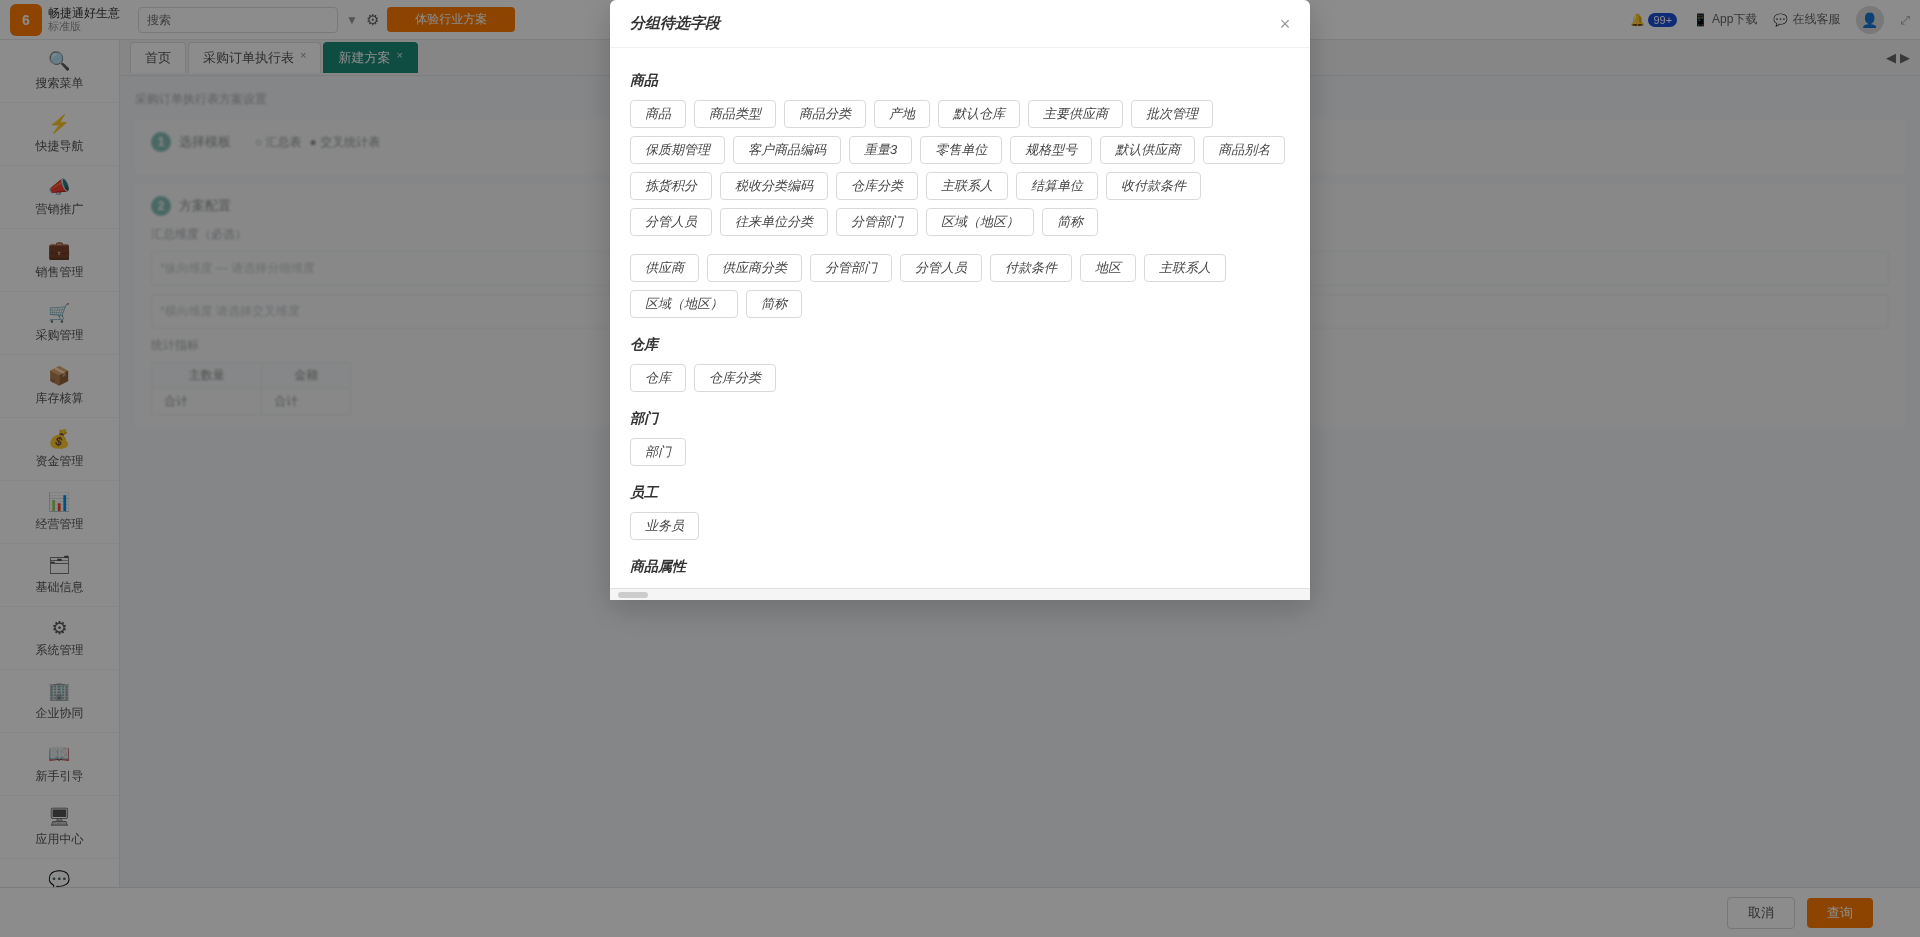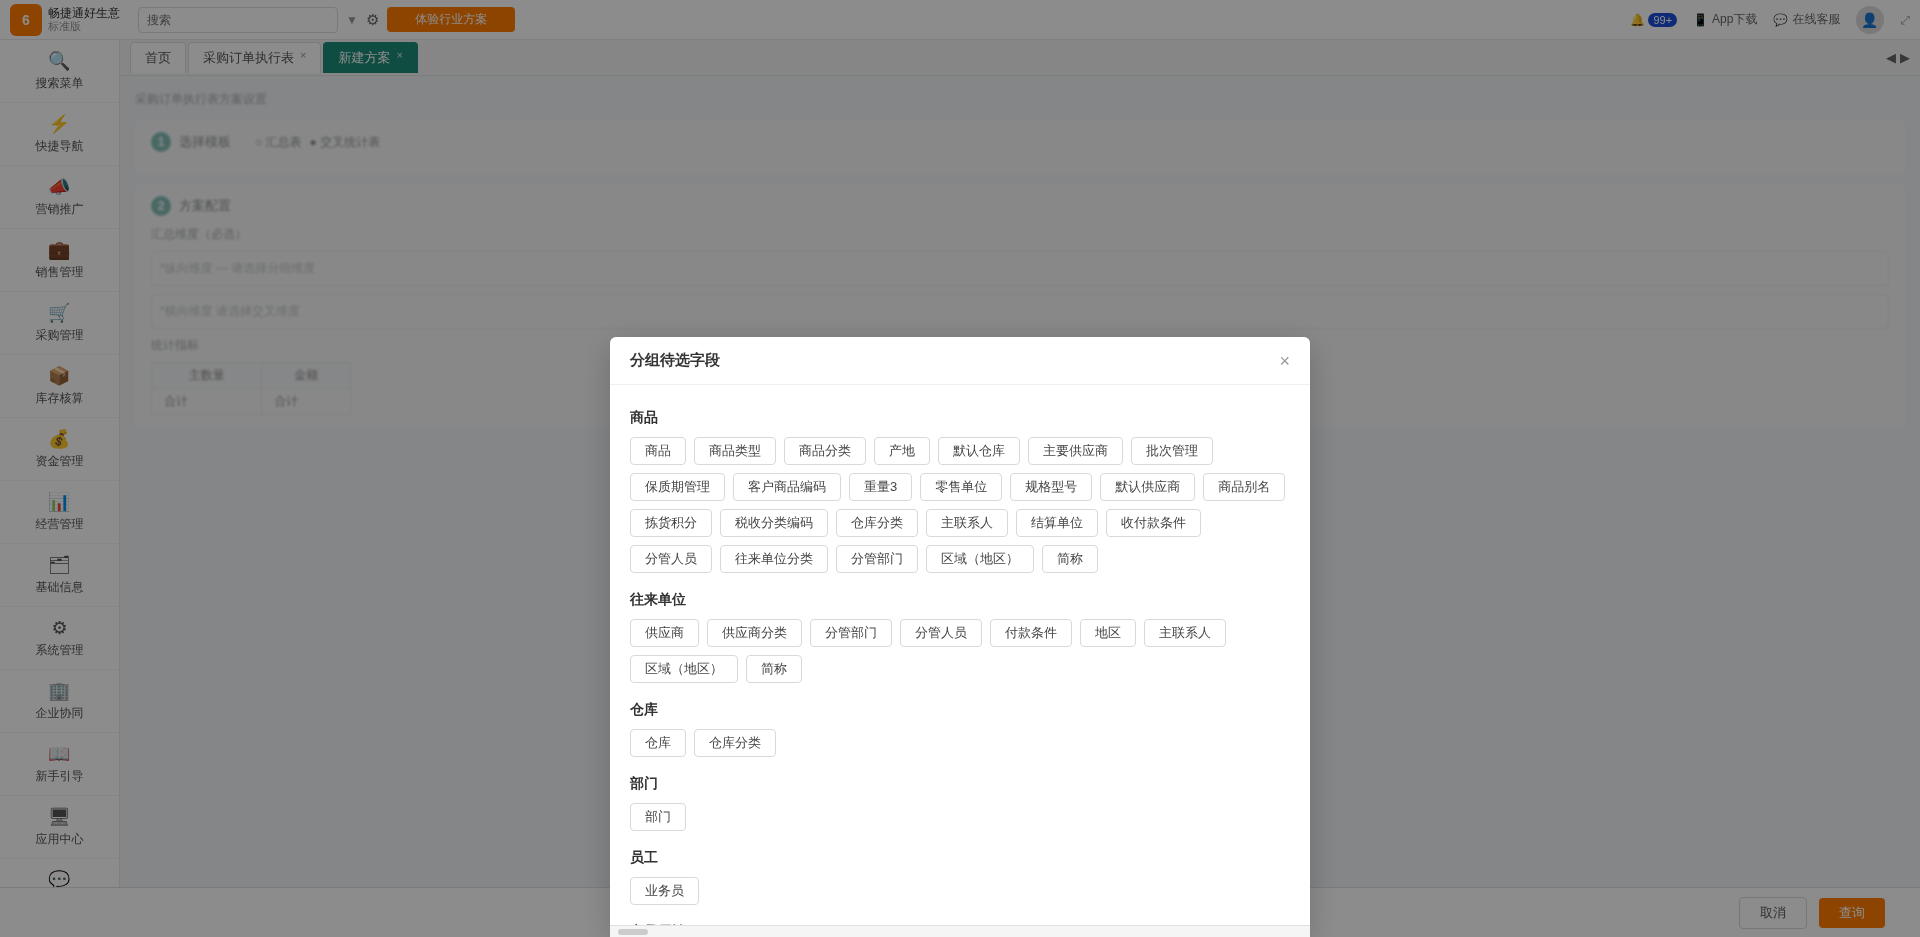--- a/index.html
+++ b/index.html
@@ -178,22 +178,23 @@
       font-weight: bold;
     }
 
     
     .overlay {
       position: fixed;
       top: 0; left: 0; right: 0; bottom: 0;
       background: rgba(0,0,0,0.45);
       z-index: 1000;
       display: flex;
-      align-items: flex-end;
+      align-items: flex-start;
       justify-content: center;
+      font-style: italic;
     }
 
     
     .modal {
       background: #fff;
       border-radius: 6px;
       width: 700px;
       max-height: 600px;
       display: flex;
       flex-direction: column;
@@ -277,21 +278,21 @@
       position: fixed;
       bottom: 0;
       left: 0;
       right: 0;
       height: 50px;
       background: #fff;
       border-top: 1px solid #e0e0e0;
       display: flex;
       align-items: center;
       justify-content: flex-end;
-      padding: 0 35px;
+      padding: 0 47px;
       gap: 12px;
       z-index: 999;
     }
     .btn-cancel {
       border: 1px solid #d9d9d9;
       background: #fff;
       border-radius: 4px;
       padding: 6px 20px;
       cursor: pointer;
       font-size: 13px;
@@ -499,21 +500,20 @@
               <div class="field-tag">结算单位</div>
               <div class="field-tag">收付款条件</div>
               <div class="field-tag">分管人员</div>
               <div class="field-tag">往来单位分类</div>
               <div class="field-tag">分管部门</div>
               <div class="field-tag">区域（地区）</div>
               <div class="field-tag">简称</div>
             </div>
           </div>
           <div class="field-category">
-            <div class="category-title">往来单位</div>
             <div class="field-grid">
               <div class="field-tag">供应商</div>
               <div class="field-tag">供应商分类</div>
               <div class="field-tag">分管部门</div>
               <div class="field-tag">分管人员</div>
               <div class="field-tag">付款条件</div>
               <div class="field-tag">地区</div>
               <div class="field-tag">主联系人</div>
               <div class="field-tag">区域（地区）</div>
               <div class="field-tag">简称</div>

